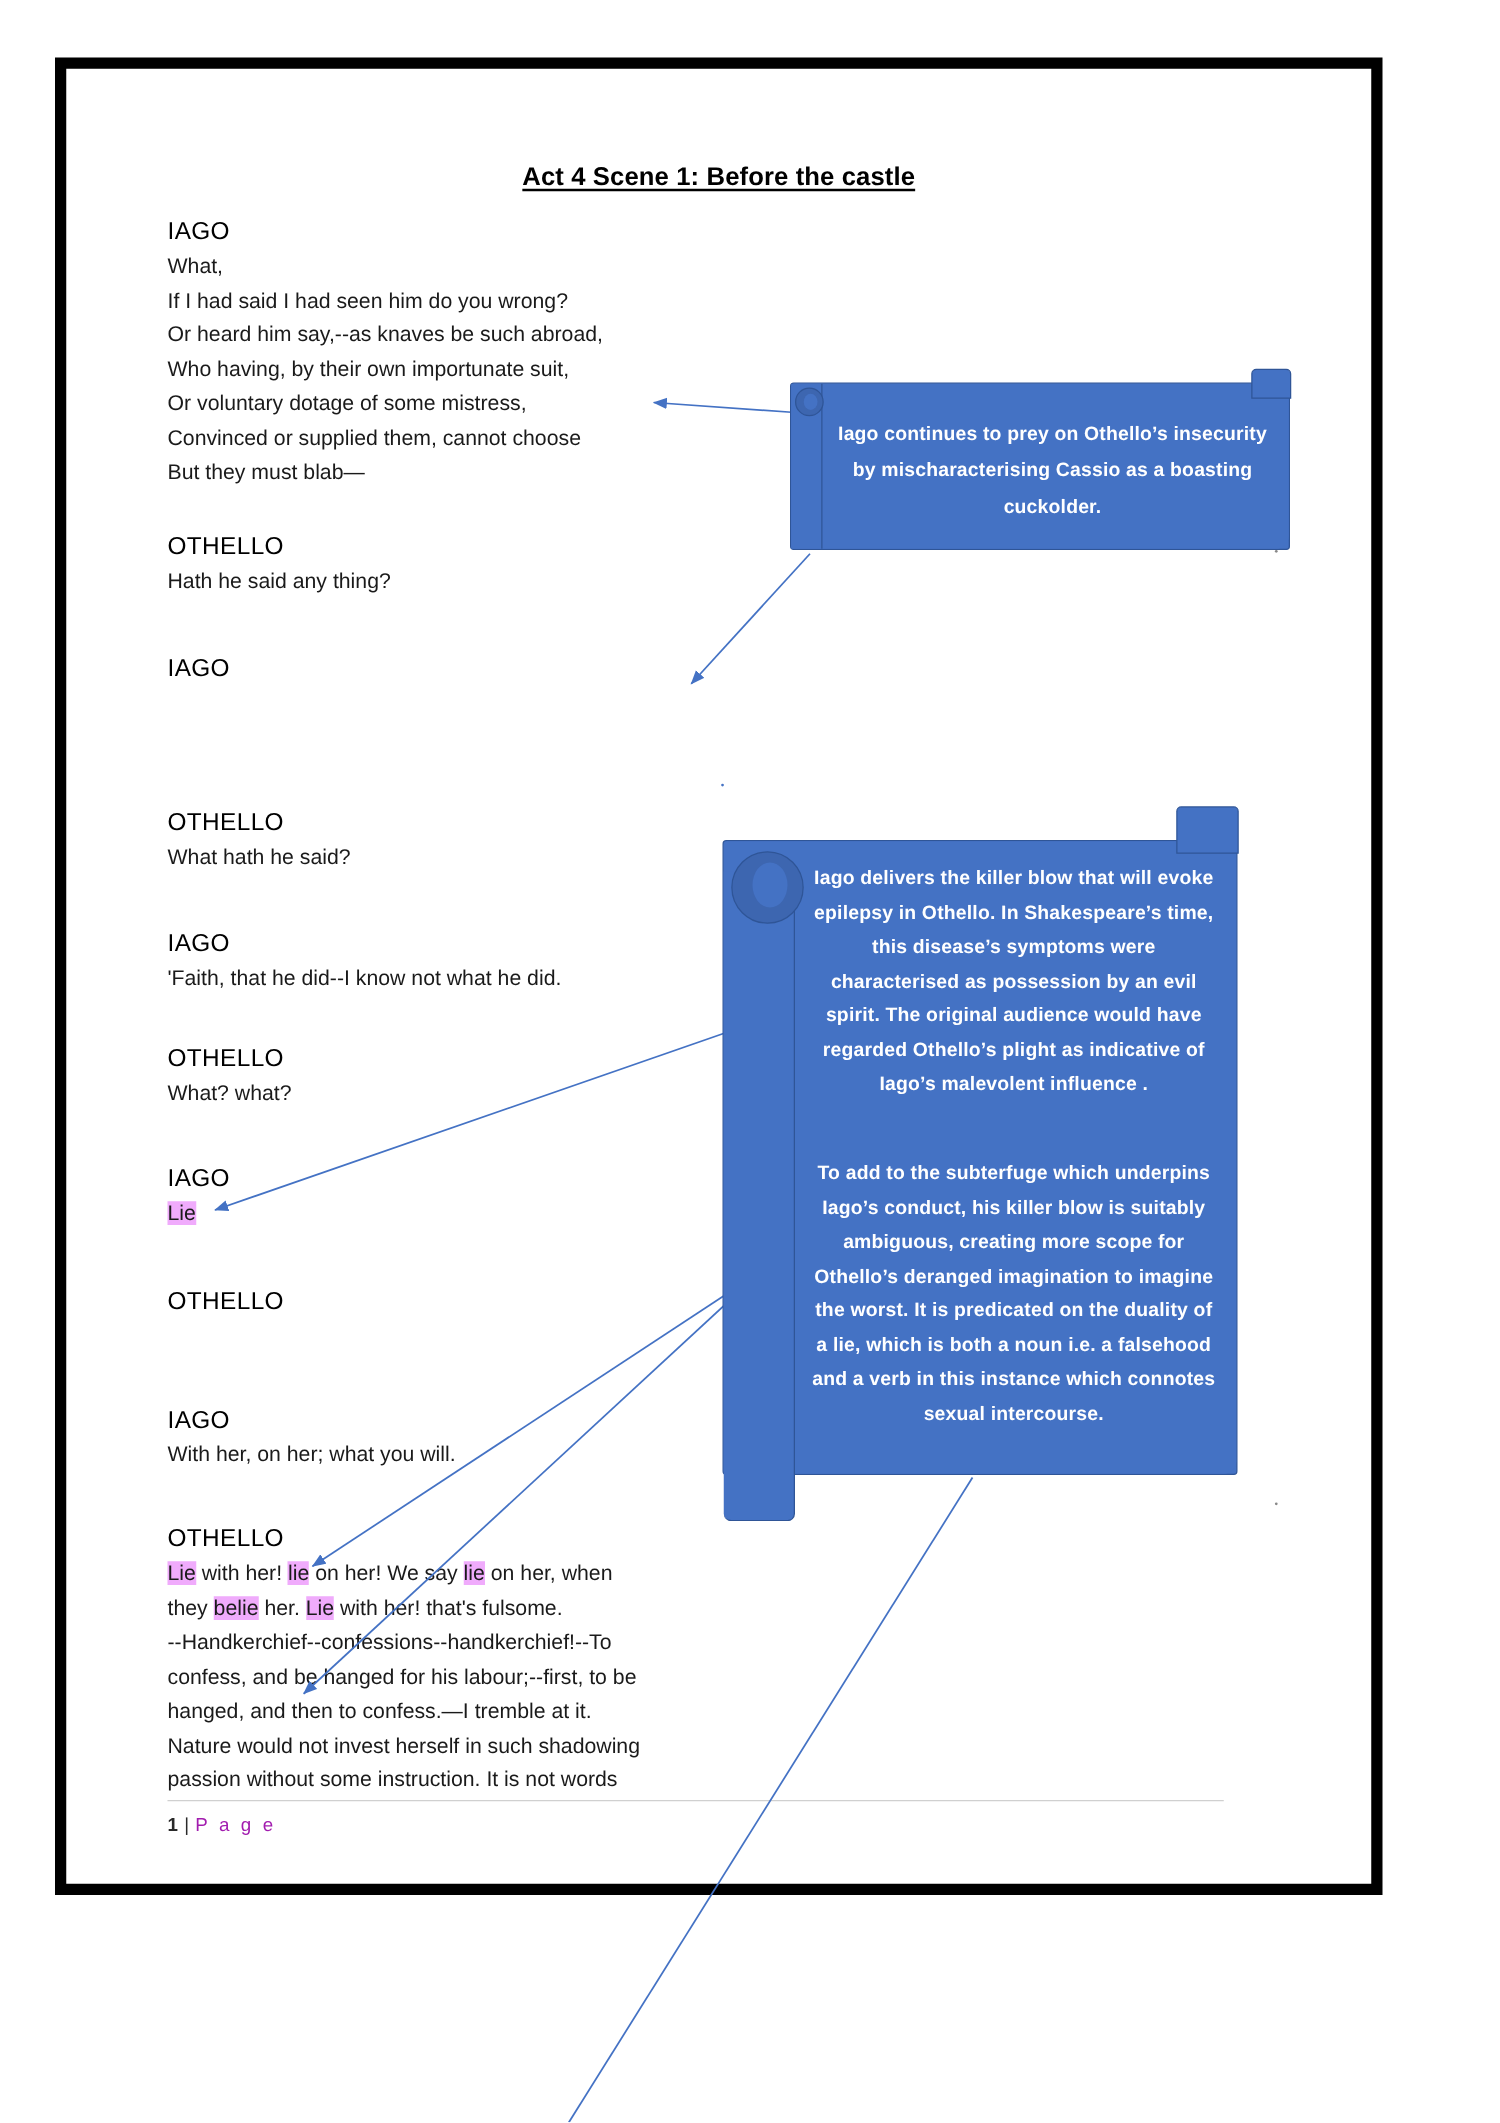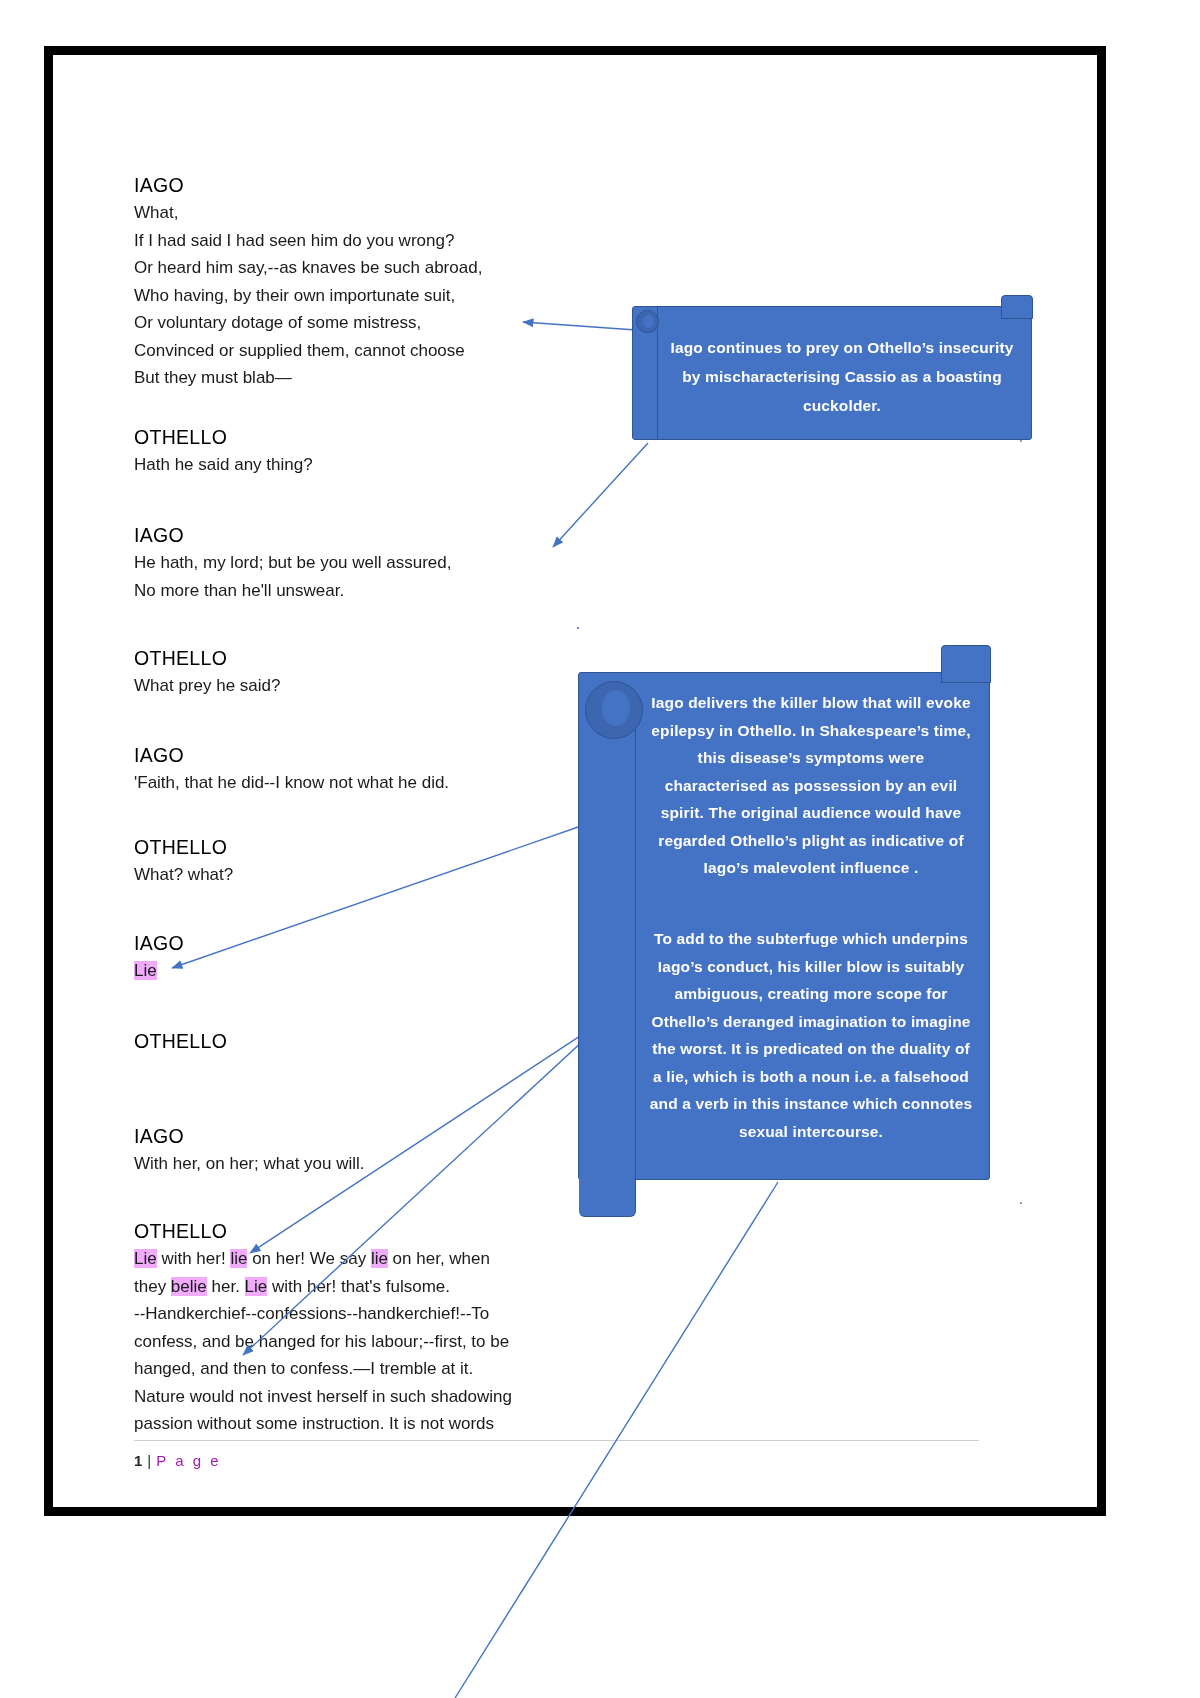--- a/index.html
+++ b/index.html
@@ -157,46 +157,45 @@
 </style>
 </head>
 <body>
 
 <div id="page">
 
   <div id="page-frame"></div>
 
   <div id="doc">
 
+    <div id="doc-title"><span class="u">Act 4 Scene 1: Before the castle</span></div>
 
     <div class="speech" style="top:172px;">
       <div class="speaker">IAGO</div>
       <div class="lines">What,
 If I had said I had seen him do you wrong?
 Or heard him say,--as knaves be such abroad,
 Who having, by their own importunate suit,
 Or voluntary dotage of some mistress,
 Convinced or supplied them, cannot choose
 But they must blab—</div>
     </div>
 
     <div class="speech" style="top:424px;">
       <div class="speaker">OTHELLO</div>
       <div class="lines">Hath he said any thing?</div>
     </div>
 
     <div class="speech" style="top:522px;">
       <div class="speaker">IAGO</div>
-      <div class="lines">He hath, my lord; but be you well assured,
-No more than he'll unswear.</div>
     </div>
 
     <div class="speech" style="top:645px;">
       <div class="speaker">OTHELLO</div>
-      <div class="lines">What prey he said?</div>
+      <div class="lines">What hath he said?</div>
     </div>
 
     <div class="speech" style="top:742px;width:560px;">
       <div class="speaker">IAGO</div>
       <div class="lines">'Faith, that he did--I know not what he did.</div>
     </div>
 
     <div class="speech" style="top:834px;">
       <div class="speaker">OTHELLO</div>
       <div class="lines">What? what?</div>

